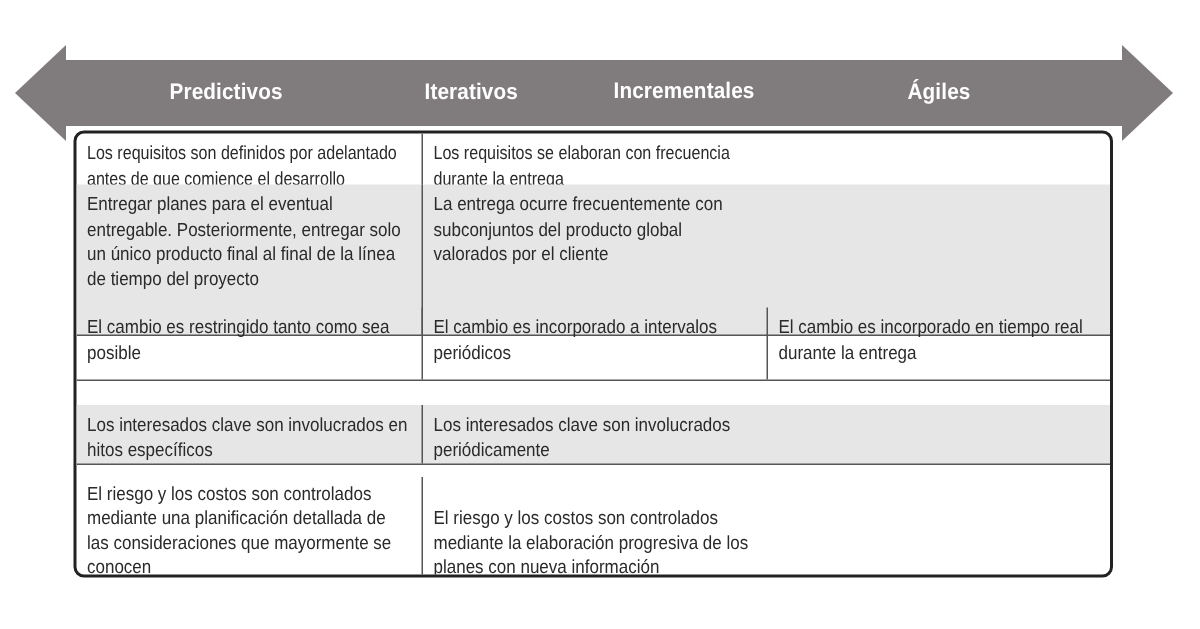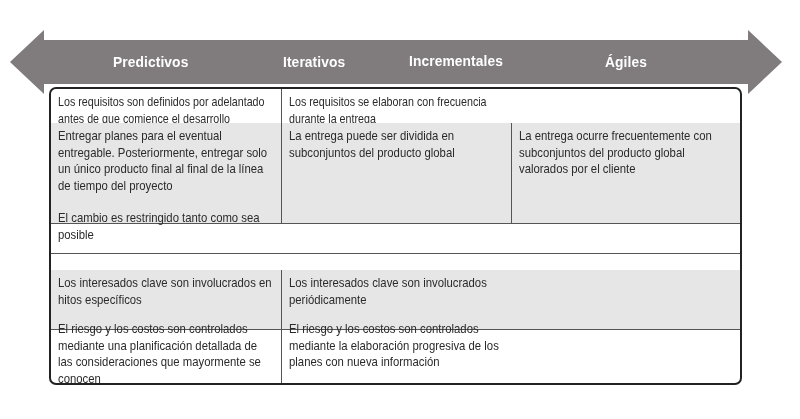--- a/index.html
+++ b/index.html
@@ -7,21 +7,21 @@
          font-family: "Liberation Sans", "DejaVu Sans", sans-serif; }
   .arrow { position: absolute; left: 0; top: 0; width: 800px; height: 110px; }
   .hdr { position: absolute; top: 53px; color: #ffffff; font-weight: bold;
          font-size: 15px; letter-spacing: 0.1px; white-space: nowrap;
          transform: scaleX(0.92); transform-origin: left top; }
   .table { position: absolute; left: 49px; top: 87px; width: 693px; height: 298px;
            border: 2px solid #222; border-radius: 7px; background: #fff;
            box-sizing: border-box; overflow: hidden; }
   .row { position: absolute; left: 0; width: 100%; display: flex;
          border-bottom: 1px solid #555; box-sizing: border-box; }
-  .row.last { border-bottom: none; }
+  .row.last { border-bottom: none; align-items: flex-end; }
   .row.shaded { background: #e6e6e6; }
   .cell { box-sizing: border-box; padding: 5px 8px 0 7px; font-size: 12.6px;
           line-height: 16.6px; color: #2a2a2a; border-right: 1px solid #555; }
   .cell:last-child { border-right: none; text-decoration: underline; }
   .c1 { width: 231px; } .c2 { width: 230px; } .c3 { width: 228px; }
   .cell span { display: inline-block; transform: scaleX(0.9); transform-origin: left top;
                width: 111%; }
   .row.first .cell span { transform: scaleX(0.85); width: 118%; }
 </style>
 </head>
@@ -36,27 +36,28 @@
 <div class="hdr" style="left:409px; top:52px">Incrementales</div>
 <div class="hdr" style="left:605px">Ágiles</div>
 
 <div class="table">
   <div class="row first" style="top:0; height:50px;">
     <div class="cell c1"><span>Los requisitos son definidos por adelantado antes de que comience el desarrollo</span></div>
     <div class="cell c3"><span>Los requisitos se elaboran con frecuencia durante la entrega</span></div>
   </div>
   <div class="row shaded" style="top:34px; height:101px;">
     <div class="cell c1"><span>Entregar planes para el eventual entregable. Posteriormente, entregar solo un único producto final al final de la línea de tiempo del proyecto</span></div>
-    <div class="cell c2"><span>La entrega puede ser dividida en subconjuntos del producto global</span></div>
     <div class="cell c3"><span>La entrega ocurre frecuentemente con subconjuntos del producto global valorados por el cliente</span></div>
   </div>
   <div class="row" style="top:116px; height:49px;">
     <div class="cell c1"><span>El cambio es restringido tanto como sea posible</span></div>
+    <div class="cell c2"><span>El cambio es incorporado a intervalos periódicos</span></div>
+    <div class="cell c3"><span>El cambio es incorporado en tiempo real durante la entrega</span></div>
   </div>
-  <div class="row shaded" style="top:181px; height:60px;">
+  <div class="row shaded" style="top:181px; height:40px;">
     <div class="cell c1"><span>Los interesados clave son involucrados en hitos específicos</span></div>
     <div class="cell c2"><span>Los interesados clave son involucrados periódicamente</span></div>
   </div>
   <div class="row last" style="top:229px; height:69px;">
     <div class="cell c1" style="padding-top:3px"><span>El riesgo y los costos son controlados mediante una planificación detallada de las consideraciones que mayormente se conocen</span></div>
     <div class="cell c2" style="padding-top:3px"><span>El riesgo y los costos son controlados mediante la elaboración progresiva de los planes con nueva información</span></div>
   </div>
 </div>
 
 </body></html>

